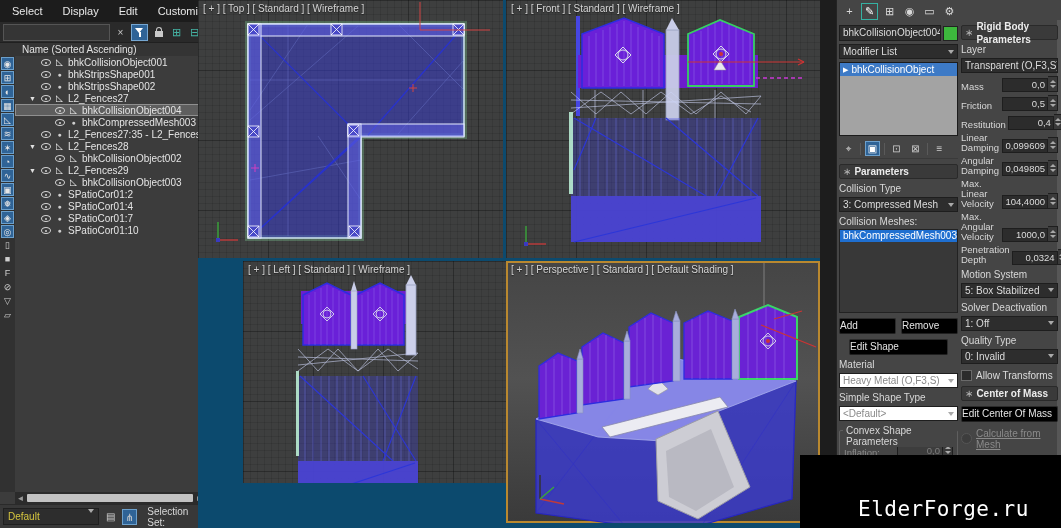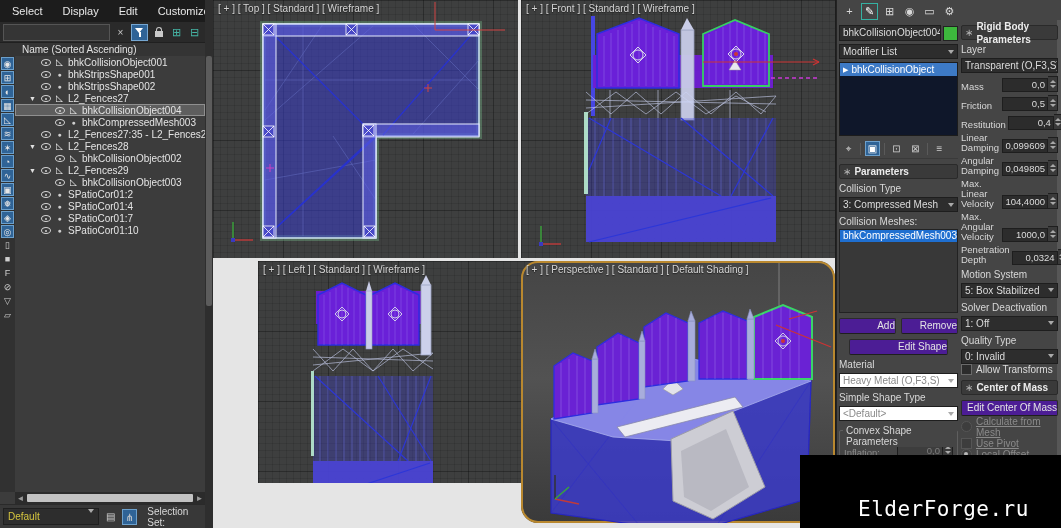--- a/index.html
+++ b/index.html
@@ -44,21 +44,21 @@
   .hthumb{flex:1;height:8px;background:#c2c2c2;border-radius:1px;margin:0 1px;}
   .bbar{position:absolute;left:0;bottom:0;width:205px;height:24px;background:#383838;border-top:1px solid #2a2a2a;display:flex;align-items:center;gap:4px;padding-left:3px;box-sizing:border-box;}
   .preset{width:92px;height:15px;background:#2d2d2d;border:1px solid #1f1f1f;color:#d6c63e;line-height:15px;padding:0 4px;display:flex;}
   .preset .ddarr{margin-left:auto;}
   .bico{width:16px;height:16px;line-height:16px;text-align:center;color:#cfcfcf;font-size:10px;}
   .bico.on{background:#2f6396;border:1px solid #6ca0cc;box-sizing:border-box;}
   .selset{color:#d8d8d8;margin-left:6px;}
   .vscroll{position:absolute;left:205px;top:0;width:8px;height:528px;background:#2e2e2e;}
   .vthumb{position:absolute;left:1px;right:1px;top:56px;height:250px;background:#5c5c5c;border-radius:2px;}
   
-  .vzone{position:absolute;left:213px;top:0;width:622px;height:528px;background:#e5e5e5;}
+  .vzone{position:absolute;left:198px;top:0;width:622px;height:528px;background:#0c4a6e;}
   .vp{position:absolute;background-color:#3e3f3f;overflow:hidden;}
   .vp.grid{background-image:
      linear-gradient(rgba(0,0,0,.10) 1px,transparent 1px),
      linear-gradient(90deg,rgba(0,0,0,.10) 1px,transparent 1px),
      linear-gradient(rgba(0,0,0,.22) 1px,transparent 1px),
      linear-gradient(90deg,rgba(0,0,0,.22) 1px,transparent 1px);
      background-size:7px 7px,7px 7px,70px 70px,70px 70px;}
   .vp.persp{background:linear-gradient(#454545,#525252 45%,#3a3a3a);outline:2px solid #b9882f;outline-offset:-2px;}
   .vplabel{position:absolute;left:5px;top:3px;color:#d4d4d4;font-size:10px;text-shadow:0 1px 1px #222;z-index:3;}
   .vp svg{position:absolute;left:0;top:0;}
@@ -69,47 +69,47 @@
   .tab.active{box-shadow:inset 0 0 0 1px #35b1a2;color:#fff;}
   .colL{position:absolute;left:2px;top:25px;width:119px;}
   .colR{position:absolute;left:124px;top:20px;width:97px;}
   .panelscroll{position:absolute;right:0;top:20px;width:4px;height:435px;background:#575757;}
   .namerow{display:flex;gap:2px;align-items:center;}
   .namefield{flex:1;height:14px;line-height:14px;background:#2d2d2d;border:1px solid #1e1e1e;color:#dcdcdc;padding:0 3px;overflow:hidden;white-space:nowrap;}
   .swatch{width:13px;height:13px;background:#3db83d;border:1px solid #222;flex:0 0 13px;}
   .dd{display:flex;align-items:center;height:13px;background:#2d2d2d;border:1px solid #1e1e1e;color:#dcdcdc;padding:0 3px;margin-top:3px;white-space:nowrap;overflow:hidden;}
   .dd.dis{background:#ffffff;color:#8a8a8a;}
   .ddarr{margin-left:auto;width:0;height:0;border-left:3.5px solid transparent;border-right:3.5px solid transparent;border-top:4px solid #aaa;flex:0 0 auto;}
-  .stack{height:72px;background:#0f172a;border:1px solid #1c1c1c;margin-top:3px;}
+  .stack{height:72px;background:#a3a3a3;border:1px solid #1c1c1c;margin-top:3px;}
   .stackrow{height:13px;line-height:13px;background:#3d7ac6;color:#fff;display:flex;align-items:center;padding-left:3px;gap:3px;}
   .stackrow .arr{font-size:7px;}
   .stacktools{height:19px;display:flex;align-items:center;gap:4px;margin-top:3px;padding-left:2px;border-bottom:1px solid #3a3a3a;}
   .stool{width:15px;height:15px;line-height:15px;text-align:center;color:#cfcfcf;font-size:10px;}
   .stool.on{box-shadow:inset 0 0 0 1px #6ca0cc;background:#2f6396;color:#fff;}
   .sep{width:1px;height:12px;background:#5a5a5a;}
   .roll{margin-top:5px;height:13px;line-height:13px;background:#3a3a3a;border:1px solid #2a2a2a;border-radius:2px;font-weight:bold;color:#ececec;padding:0 3px;display:flex;gap:3px;align-items:center;}
   .roll .star{color:#b5b5b5;font-weight:normal;}
   .lbl{margin-top:4px;color:#d8d8d8;}
   .listbox{height:82px;background:#383838;border:1px solid #222;margin-top:2px;}
   .lbitem{height:12px;line-height:12px;background:#1f6fd0;color:#fff;padding-left:3px;white-space:nowrap;overflow:hidden;}
-  .btn{background:#4c1d95;border:1px solid #2b2b2b;border-bottom-color:#1f1f1f;border-radius:2px;color:#e4e4e4;text-align:right;height:14px;line-height:14px;}
+  .btn{background:#000000;border:1px solid #2b2b2b;border-bottom-color:#1f1f1f;border-radius:2px;color:#e4e4e4;text-align:left;height:14px;line-height:14px;}
   .btnrow{display:flex;gap:5px;margin-top:5px;}
   .btnrow .btn{flex:1;}
   .group{position:relative;border:1px solid #5f5f5f;border-radius:2px;margin-top:9px;padding:8px 4px 5px;}
   .gt{position:absolute;top:-6px;left:3px;background:#454545;padding:0 3px;color:#d8d8d8;}
   .frow{display:flex;align-items:flex-end;margin-top:3px;}
   .frow .fl{flex:1;line-height:1.05;font-size:9.5px;color:#d8d8d8;padding-right:2px;}
   .frow.dis .fl{color:#8a8a8a;}
   .vb{width:40px;height:12px;line-height:12px;background:#2c2c2c;border:1px solid #1e1e1e;color:#dcdcdc;text-align:right;padding:0 2px;font-size:9.5px;flex:0 0 40px;}
   .frow.dis .vb{background:#3d3d3d;color:#7d7d7d;}
   .spn{width:9px;height:14px;background:#3a3a3a;border:1px solid #1e1e1e;border-left:none;display:flex;flex-direction:column;align-items:center;justify-content:center;gap:2px;flex:0 0 9px;}
   .spn i{display:block;width:0;height:0;border-left:3px solid transparent;border-right:3px solid transparent;}
   .spn .u{border-bottom:3px solid #a8a8a8;}
   .spn .d{border-top:3px solid #a8a8a8;}
-  .cbrow{display:flex;align-items:center;gap:4px;}
+  .cbrow{display:flex;align-items:center;gap:4px;margin-top:6px;}
   .cb{width:9px;height:9px;background:#2c2c2c;border:1px solid #6a6a6a;line-height:9px;text-align:center;font-size:8px;color:#e8e8e8;flex:0 0 9px;}
   .cbrow.dis .cb{background:#3d3d3d;border-color:#555;}
   .cbrow.dis{color:#8a8a8a;text-decoration:underline;}
   .rad{width:9px;height:9px;border:1px solid #666;border-radius:50%;background:#2f2f2f;position:relative;flex:0 0 9px;}
   .rad.on::after{content:"";position:absolute;left:2px;top:2px;width:4px;height:4px;border-radius:50%;background:#b8b8b8;}
   .cbrow.dis .rad{background:#3d3d3d;border-color:#555;}
   .xyzl{width:12px;flex:0 0 12px;color:#8a8a8a;font-weight:bold;}
   
   .wm{position:absolute;left:800px;top:455px;width:261px;height:73px;background:#000;z-index:9;
       color:#fff;font-family:"DejaVu Sans Mono",monospace;font-size:21px;}
@@ -490,21 +490,21 @@
         <rect x="55" y="200" width="120" height="42" fill="#4a43d4" opacity="0.95"></rect>
         <line x1="57" y1="240" x2="172" y2="202" stroke="#2c36d8" stroke-width="1.1"></line>
         <g stroke-width="1.4">
           <line x1="20" y1="250" x2="20" y2="232" stroke="#3aa53a"></line>
           <line x1="20" y1="250" x2="40" y2="250" stroke="#c03a3a"></line>
           <rect x="18" y="248" width="4" height="4" fill="#3a3ac0" stroke="none"></rect>
         </g>
       </svg>
     </div>
 
-    <div class="vp persp" style="left:308px;top:261px;width:314px;height:262px;border-radius:17px;">
+    <div class="vp persp" style="left:308px;top:261px;width:314px;height:262px;">
       <span class="vplabel">[ + ] [ Perspective ] [ Standard ] [ Default Shading ]</span>
       <svg width="314" height="267" viewBox="0 0 314 267">
         <line x1="258" y1="2" x2="258" y2="52" stroke="#bbbbbb" stroke-width="0.8" opacity="0.6"></line>
         <polygon points="30,158 30,252 118,264 196,264 286,238 290,120 150,94" fill="rgba(58,58,208,0.82)" stroke="#2626c0" stroke-width="1.2"></polygon>
         <g stroke="#2d2dc8" stroke-width="0.8" opacity="0.6">
           <line x1="30" y1="158" x2="118" y2="264"></line>
             <line x1="290" y1="120" x2="286" y2="238"></line>
           <line x1="150" y1="94" x2="30" y2="252"></line>
             <line x1="196" y1="264" x2="290" y2="120"></line>
         </g>

